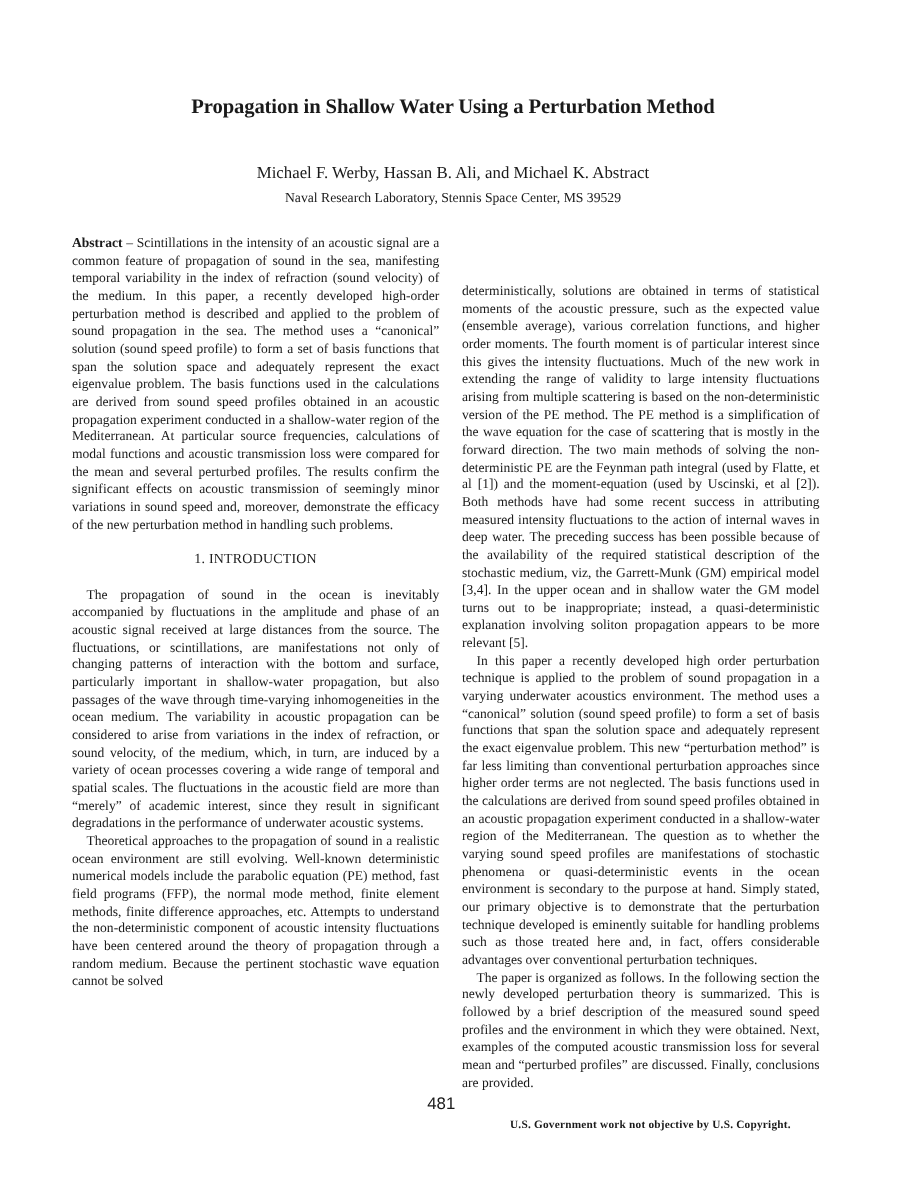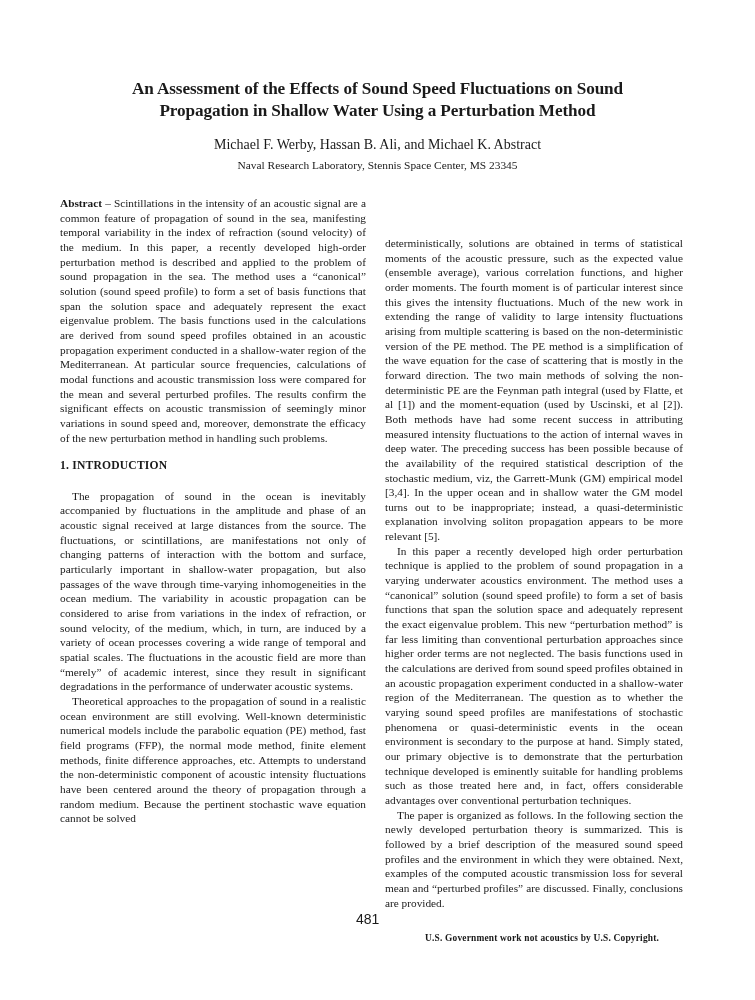--- a/index.html
+++ b/index.html
@@ -11,44 +11,43 @@
              font-size: 14px; line-height: 16px; }
   .affil { position: absolute; left: 60px; width: 635px; top: 158px; text-align: center;
            font-size: 11.4px; line-height: 14px; }
   .col { position: absolute; top: 196px; font-size: 11.3px; line-height: 14.65px;
          text-align: justify; hyphens: manual; }
   .col.left { left: 60px; width: 306px; }
   .col.right { left: 385px; width: 298px; margin-top: 40px; }
   .col p { margin: 0; }
   .col p.indent { text-indent: 12px; }
   .abs-label { font-weight: bold; }
-  .section-heading { font-weight: bold; font-size: 11.6px;
+  .section-heading { text-align: center; font-weight: normal; font-size: 11.6px;
                      margin: 14px 0 15px 0; letter-spacing: 0.2px; }
   .pagenum { position: absolute; left: 356px; top: 911px; font-family: "Liberation Sans", "DejaVu Sans", sans-serif;
              font-size: 14px; }
   .copyright { position: absolute; left: 425px; top: 933px; font-size: 9.4px; font-weight: bold;
                letter-spacing: 0.2px; }
 </style>
 </head>
 <body>
 
 <div class="title">
-  <div>An Assessment of the Effects of Sound Speed Fluctuations on Sound</div>
   <div>Propagation in Shallow Water Using a Perturbation Method</div>
 </div>
 <div class="authors">Michael F. Werby, Hassan B. Ali, and Michael K. Abstract</div>
-<div class="affil">Naval Research Laboratory, Stennis Space Center, MS 23345</div>
+<div class="affil">Naval Research Laboratory, Stennis Space Center, MS 39529</div>
 
 <div class="col left">
   <p><span class="abs-label">Abstract</span><span> – Scintillations in the intensity of an acoustic signal are a common feature of propagation of sound in the sea, manifesting temporal variability in the index of refraction (sound velocity) of the medium. In this paper, a recently developed high-order perturbation method is described and applied to the problem of sound propagation in the sea. The method uses a “canonical” solution (sound speed profile) to form a set of basis functions that span the solution space and adequately represent the exact eigenvalue problem. The basis functions used in the calculations are derived from sound speed profiles obtained in an acoustic propagation experiment conducted in a shallow-water region of the Mediterranean. At particular source frequencies, calculations of modal functions and acoustic transmission loss were compared for the mean and several perturbed profiles. The results confirm the signifi­cant effects on acoustic transmission of seemingly minor variations in sound speed and, moreover, demonstrate the efficacy of the new perturbation method in handling such problems.</span></p>
   <div class="section-heading">1. INTRODUCTION</div>
   <p class="indent">The propagation of sound in the ocean is inevitably accompanied by fluctuations in the amplitude and phase of an acoustic signal received at large distances from the source. The fluctuations, or scintillations, are manifestations not only of changing patterns of interaction with the bottom and sur­face, particularly important in shallow-water propagation, but also passages of the wave through time-varying inhomogene­ities in the ocean medium. The variability in acoustic propagation can be considered to arise from variations in the index of refraction, or sound velocity, of the medium, which, in turn, are induced by a variety of ocean processes covering a wide range of temporal and spatial scales. The fluctuations in the acoustic field are more than “merely” of academic interest, since they result in significant degradations in the performance of underwater acoustic systems.</p>
   <p class="indent">Theoretical approaches to the propagation of sound in a realistic ocean environment are still evolving. Well-known deterministic numerical models include the parabolic equa­tion (PE) method, fast field programs (FFP), the normal mode method, finite element methods, finite difference approaches, etc. Attempts to understand the non-deterministic component of acoustic intensity fluctuations have been centered around the theory of propagation through a random medium. Because the pertinent stochastic wave equation cannot be solved</p>
 </div>
 
 <div class="col right">
   <p>deterministically, solutions are obtained in terms of statistical moments of the acoustic pressure, such as the expected value (ensemble average), various correlation functions, and higher order moments. The fourth moment is of particular interest since this gives the intensity fluctuations.  Much of the new work in extending the range of validity to large intensity fluctuations arising from multiple scattering is based on the non-deterministic version of the PE method. The PE method is a simplification of the wave equation for the case of scattering that is mostly in the forward direction. The two main methods of solving the non-deterministic PE are the Feynman path integral (used by Flatte, et al [1]) and the moment-equation (used by Uscinski, et al [2]). Both methods have had some recent success in attributing measured intensity fluctua­tions to the action of internal waves in deep water. The preceding success has been possible because of the availability of the required statistical description of the stochastic me­dium, viz, the Garrett-Munk (GM) empirical model [3,4]. In the upper ocean and in shallow water the GM model turns out to be inappropriate; instead, a quasi-deterministic explanation involving soliton propagation appears to be more relevant [5].</p>
   <p class="indent">In this paper a recently developed high order perturbation technique is applied to the problem of sound propagation in a varying underwater acoustics environment. The method uses a “canonical” solution (sound speed profile) to form a set of basis functions that span the solution space and adequately represent the exact eigenvalue problem. This new “perturbation method” is far less limiting than conventional pertur­bation approaches since higher order terms are not neglected. The basis functions used in the calculations are derived from sound speed profiles obtained in an acoustic propagation experiment conducted in a shallow-water region of the Mediterranean. The question as to whether the varying sound speed profiles are manifestations of stochastic phenomena or quasi-deterministic events in the ocean environment is secondary to the purpose at hand. Simply stated, our primary objective is to demonstrate that the perturbation technique developed is eminently suitable for handling problems such as those treated here and, in fact, offers considerable advantages over conventional perturbation techniques.</p>
   <p class="indent">The paper is organized as follows. In the following section the newly developed perturbation theory is summarized. This is followed by a brief description of the measured sound speed profiles and the environment in which they were obtained. Next, examples of the computed acoustic transmission loss for several mean and “perturbed profiles” are discussed. Finally, conclusions are provided.</p>
 </div>
 
 <div class="pagenum">481</div>
-<div class="copyright">U.S. Government work not acoustics by U.S. Copyright.</div>
+<div class="copyright">U.S. Government work not objective by U.S. Copyright.</div>
 
 </body></html>

